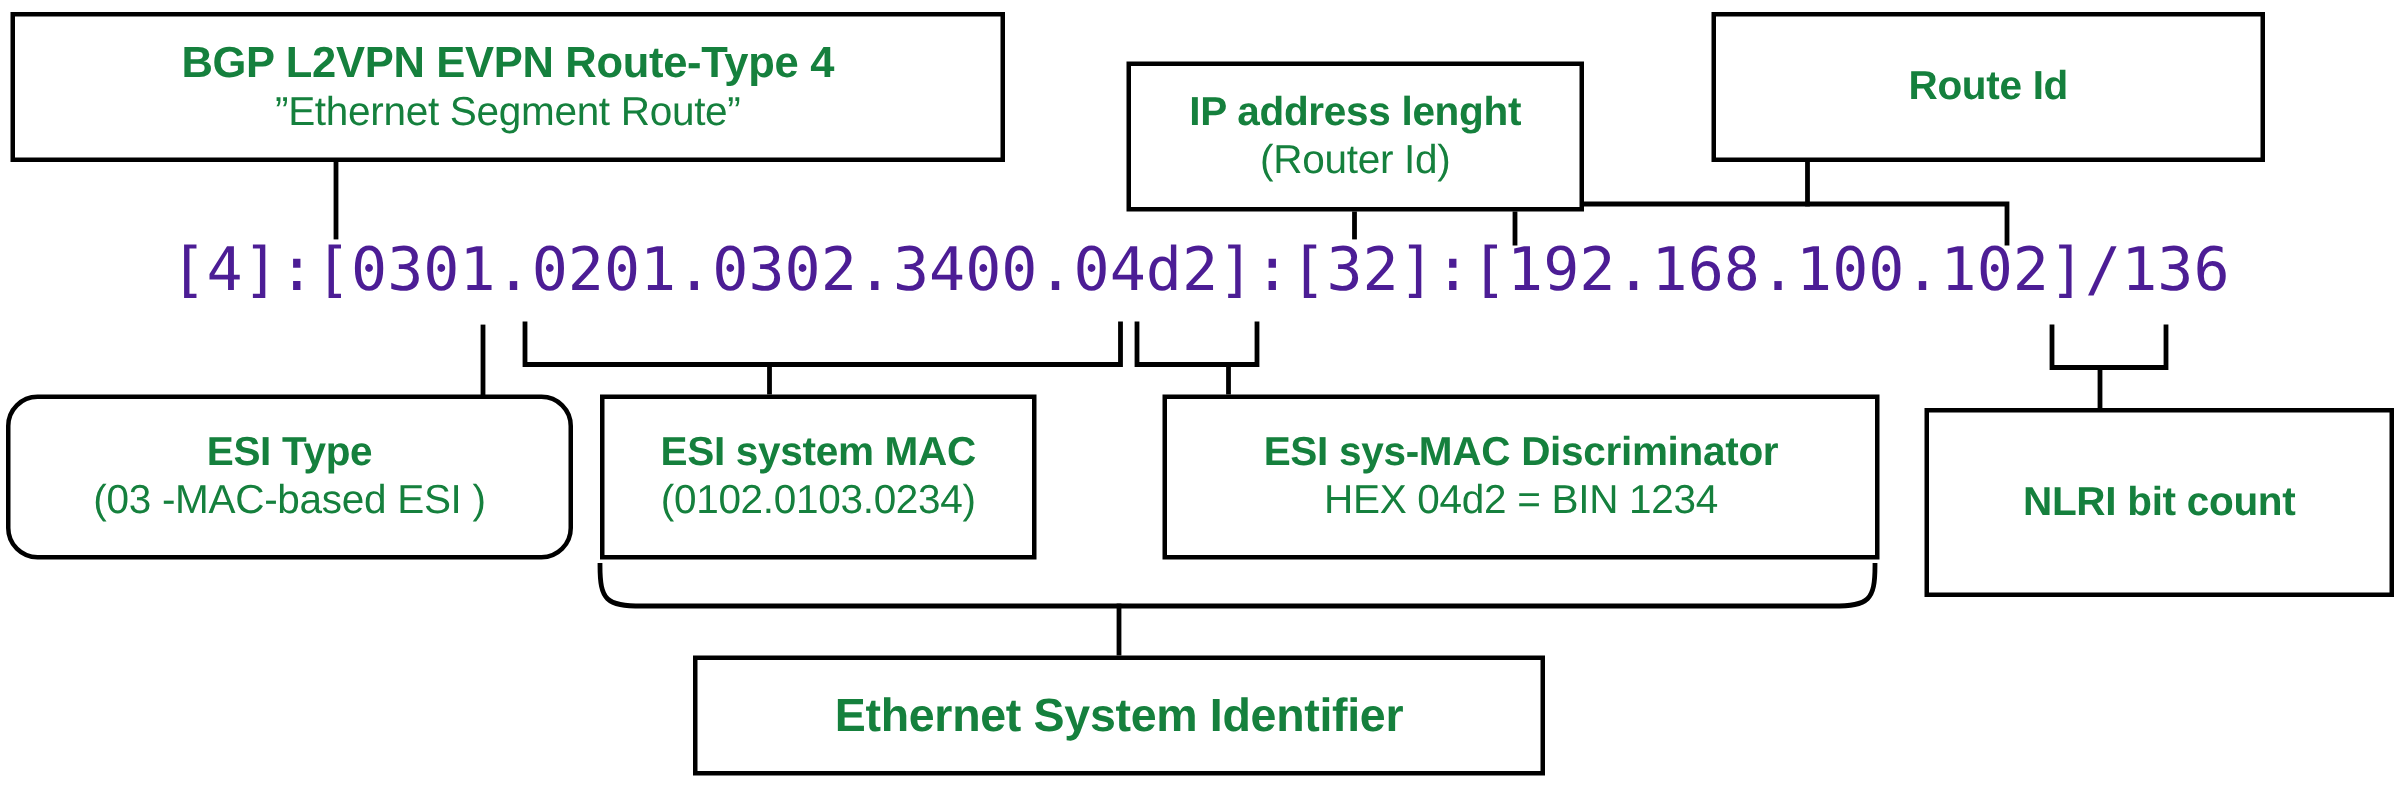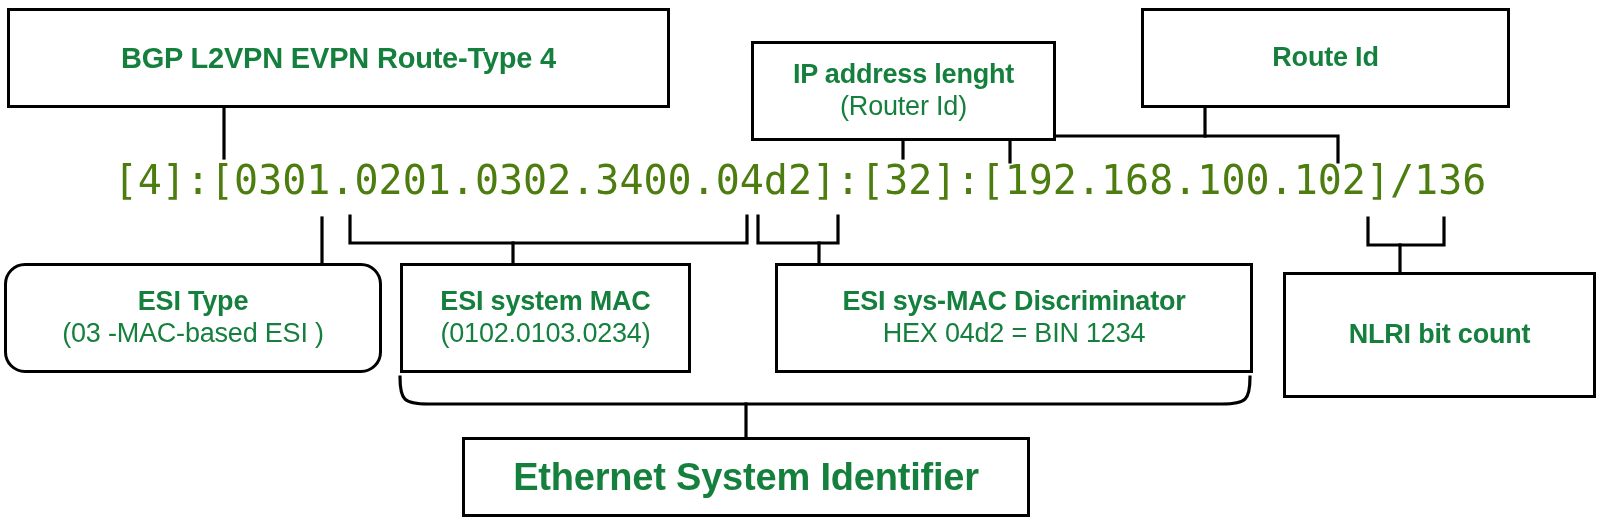--- a/index.html
+++ b/index.html
@@ -53,33 +53,33 @@
   #box-ip-len       { left: 751px;  top: 8px;   width: 305px; height: 100px; margin-top: 33px; }
   #box-router-id    { left: 1141px; top: 8px;   width: 369px; height: 100px; }
   
   #box-esi-type     { left: 4px;    top: 263px; width: 378px; height: 110px; border-radius: 21px; }
   #box-esi-mac      { left: 400px;  top: 263px; width: 291px; height: 110px; }
   #box-esi-disc     { left: 775px;  top: 263px; width: 478px; height: 110px; }
   #box-nlri         { left: 1283px; top: 272px; width: 313px; height: 126px; }
   #box-esid         { left: 462px;  top: 437px; width: 568px; height: 80px; }
 
   #box-route-type .line-bold { font-size: 29px; }
-  #box-esid .line-bold { font-size: 38px; }
+  #box-esid .line-bold { font-size: 31px; }
 
   
   #route-string {
     position: absolute;
     left: 0;
     top: 157px;
     width: 1600px;
     text-align: center;
     font-family: "DejaVu Sans Mono", monospace;
     font-size: 40px;
     letter-spacing: 0px;
-    color: #4d7c0f;
+    color: #4c1d95;
     white-space: nowrap;
   }
 </style>
 </head>
 <body>
 
 <div id="diagram-root">
 
   <svg class="connectors" viewBox="0 0 1600 525">
     <g fill="none" stroke="#000000" stroke-width="3.2" stroke-linecap="square">
@@ -102,20 +102,21 @@
       <path d="M 1368 218 L 1368 245 M 1368 245 L 1444 245 M 1444 245 L 1444 218"></path>
       <path d="M 1400 245 L 1400 272"></path>
 
       <path d="M 400 377 C 400 400 404 404 428 404 L 1222 404 C 1246 404 1250 400 1250 377"></path>
       <path d="M 746 404 L 746 437"></path>
     </g>
   </svg>
 
   <div class="box" id="box-route-type">
     <span class="line-bold">BGP L2VPN EVPN Route-Type 4</span>
+    <span class="line-reg">”Ethernet Segment Route”</span>
   </div>
 
   <div class="box" id="box-ip-len">
     <span class="line-bold">IP address lenght</span>
     <span class="line-reg">(Router Id)</span>
   </div>
 
   <div class="box" id="box-router-id">
     <span class="line-bold">Route Id</span>
   </div>

